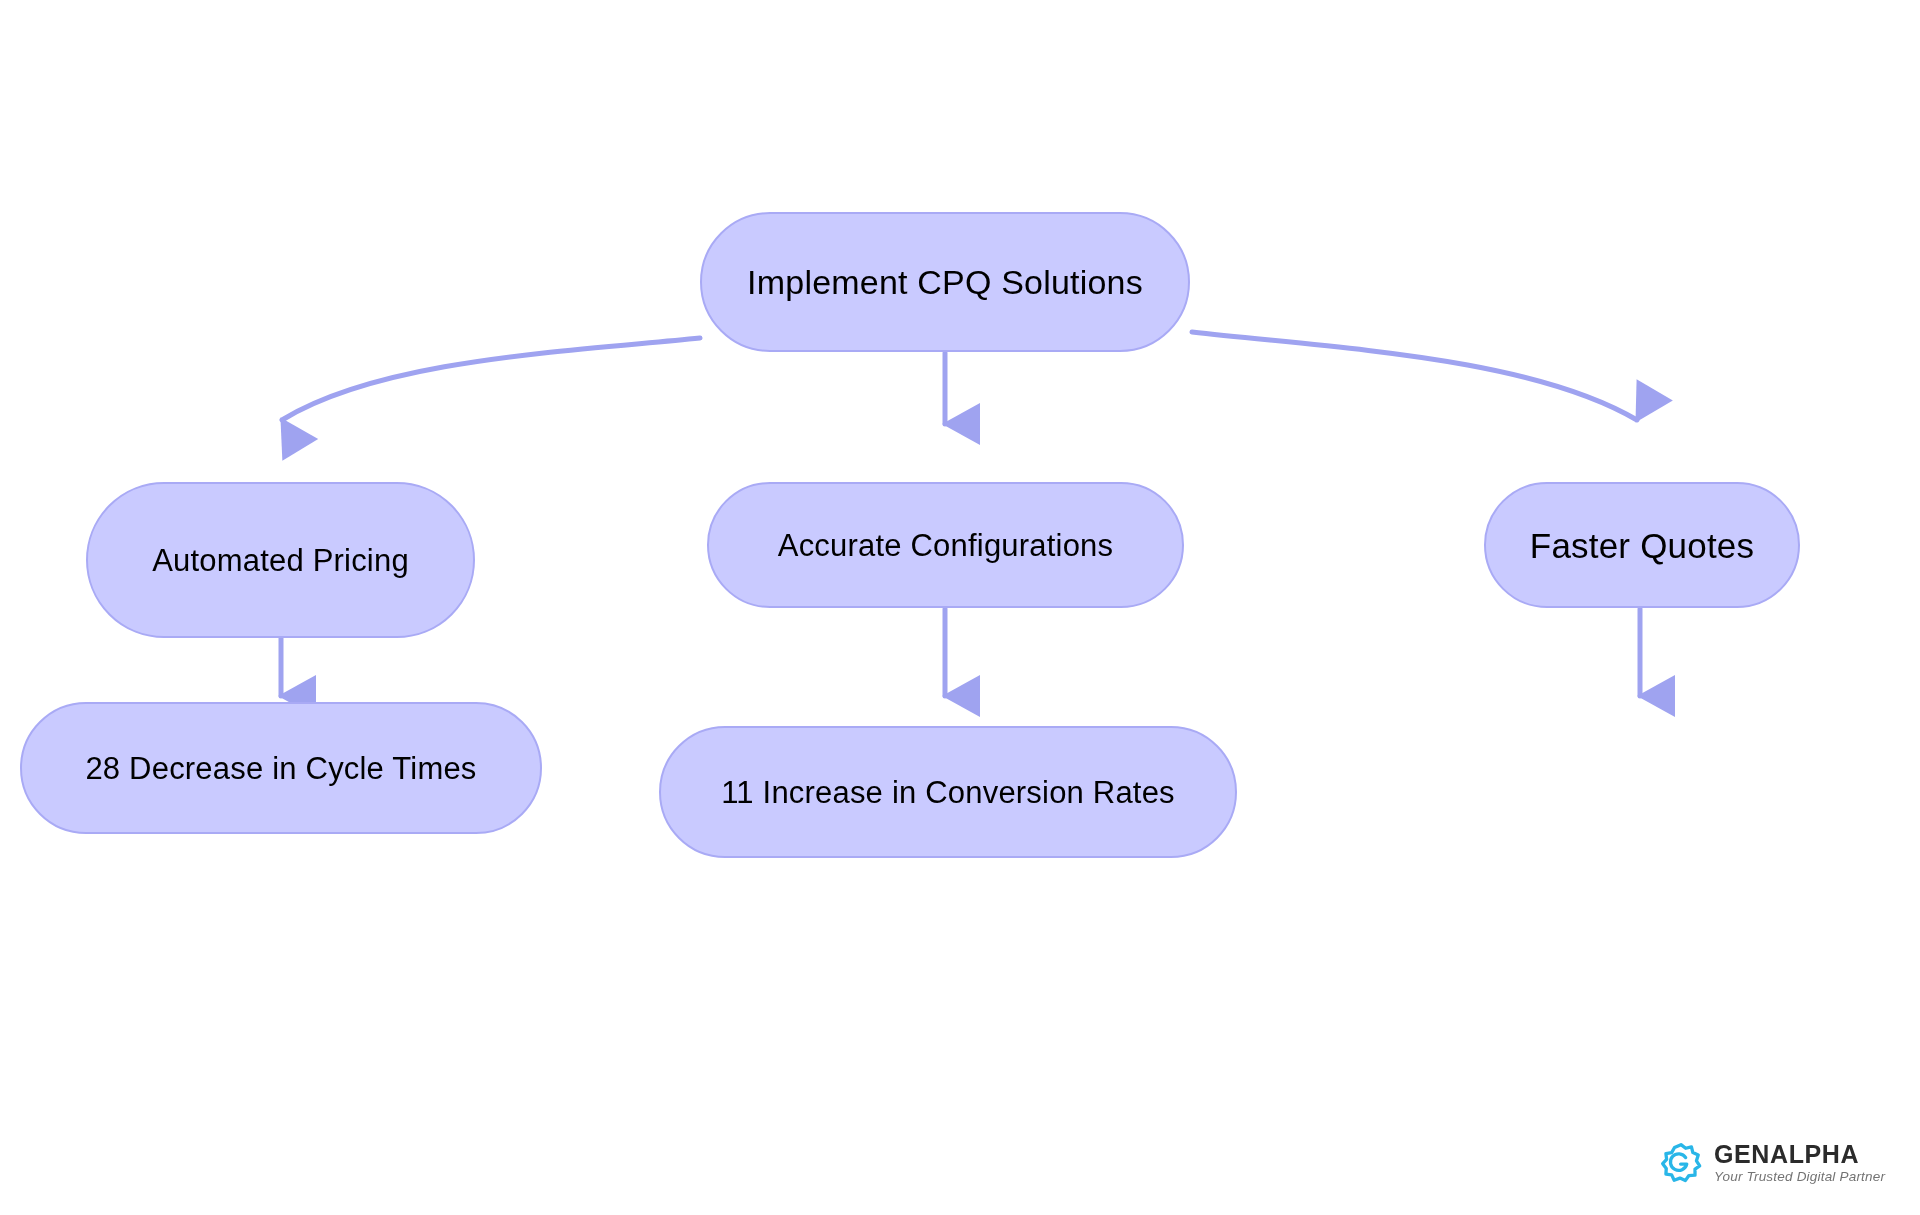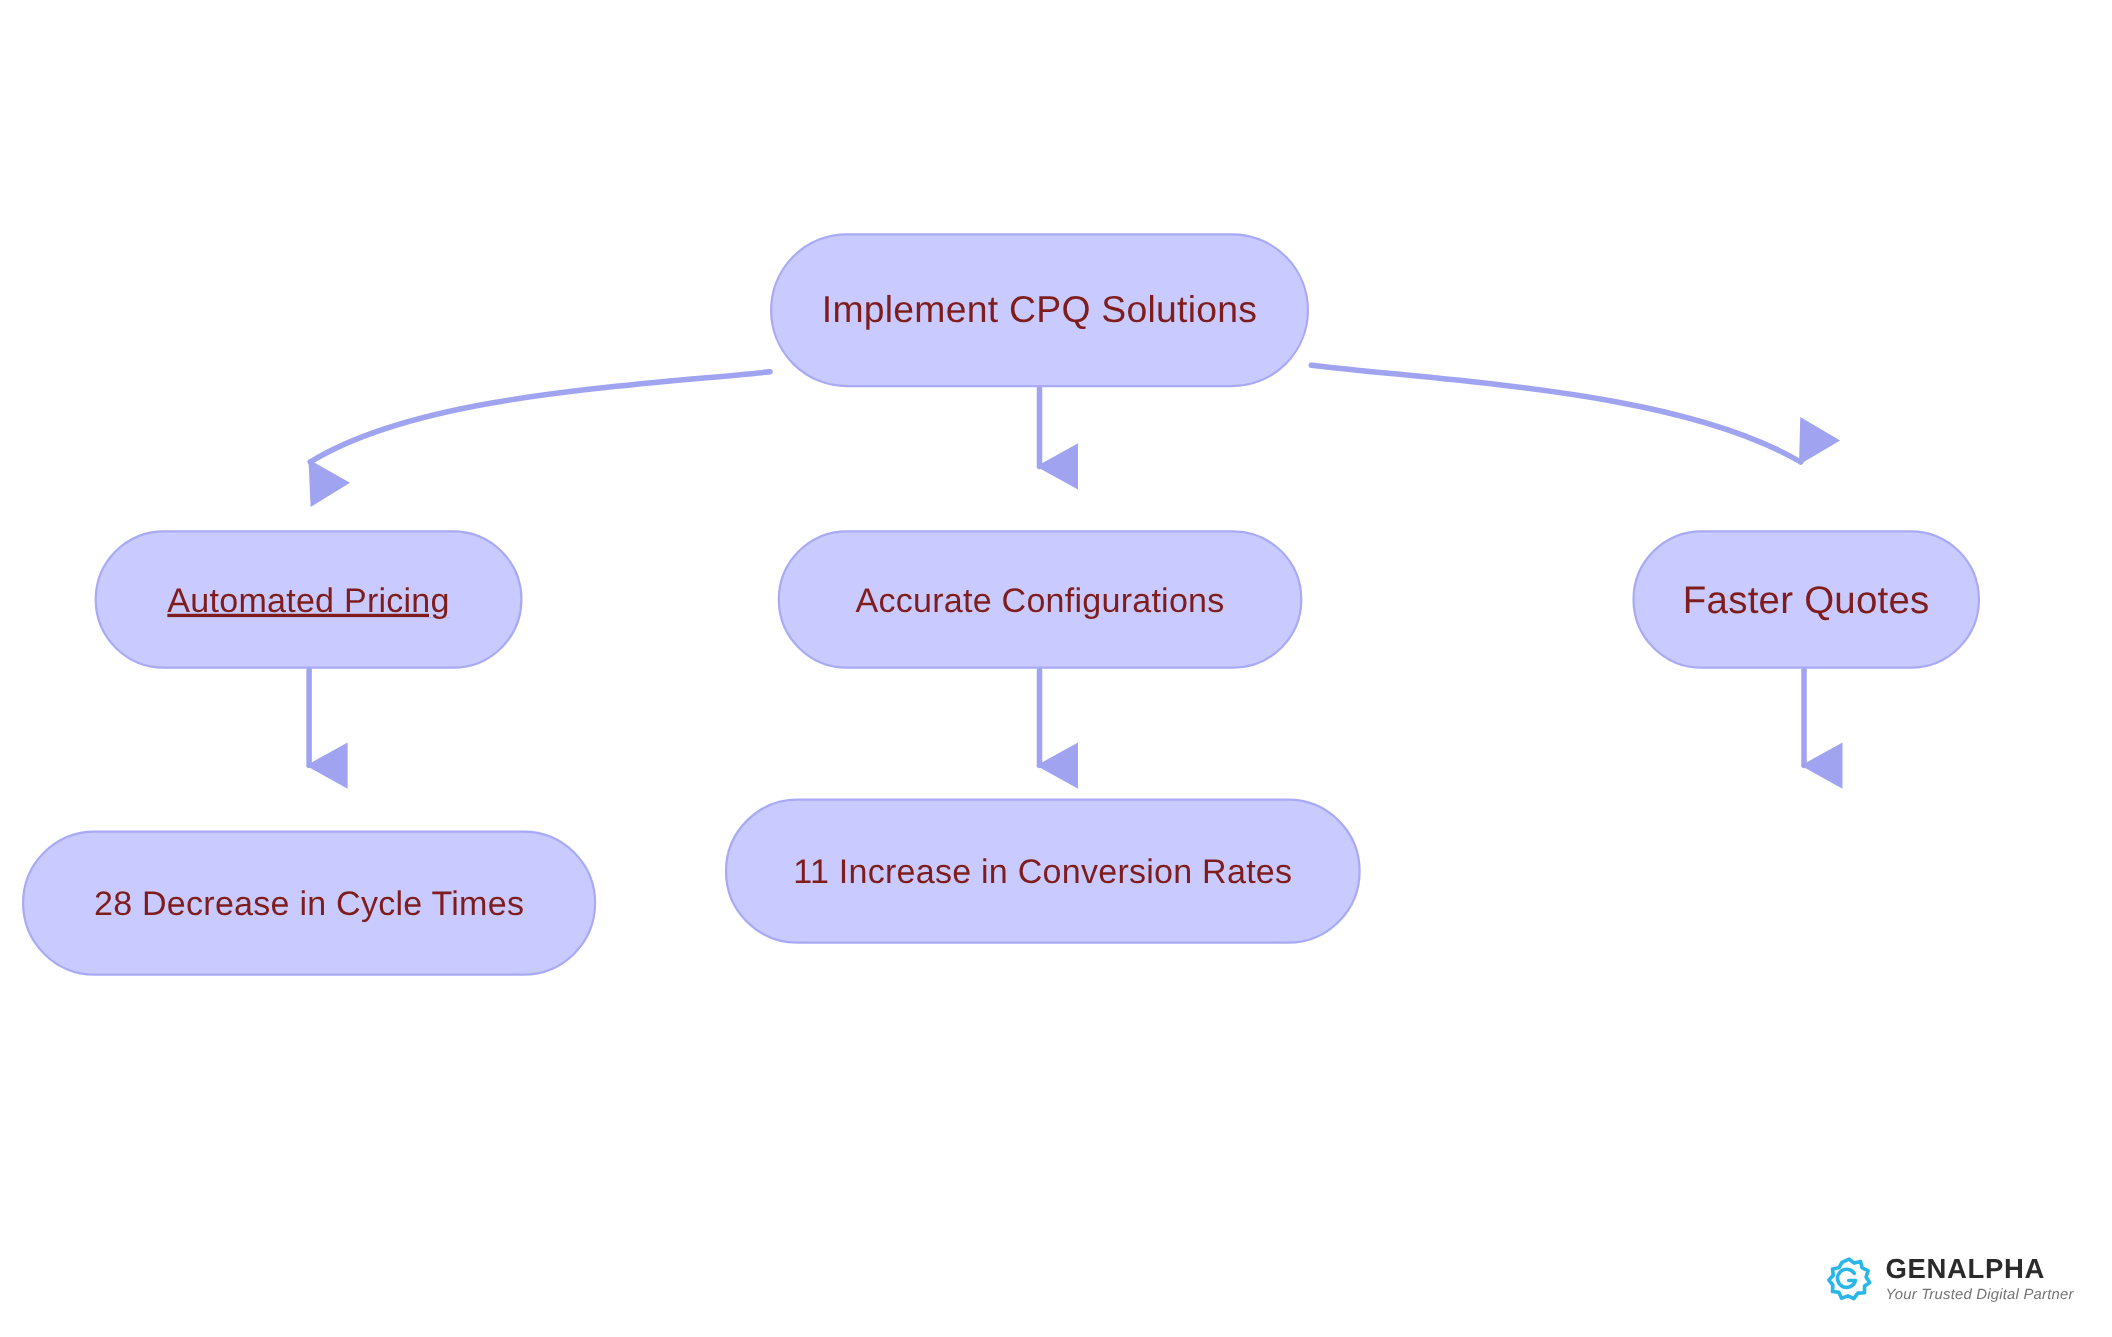--- a/index.html
+++ b/index.html
@@ -28,56 +28,55 @@
   }
   .node {
     position: absolute;
     box-sizing: border-box;
     display: flex;
     align-items: center;
     justify-content: center;
     background: #c9caff;
     border: 2px solid #a9aaf5;
     border-radius: 999px;
-    color: #7f1d1d;
+    color: #000000;
     font-family: "Liberation Sans", sans-serif;
     font-weight: 400;
     letter-spacing: 0.2px;
     white-space: nowrap;
     z-index: 2;
   }
   .node-label {
     display: block;
     line-height: 1;
   }
 
   
   #node-root {
     left: 700px;  top: 212px;  width: 490px; height: 140px;
     font-size: 34px;
   }
 
   
   #node-automated-pricing {
-    left: 86px;  top: 482px;  width: 389px; height: 126px;
+    left: 86px;  top: 482px;  width: 389px; height: 156px;
     font-size: 31px;
-    text-decoration: underline;
   }
   #node-accurate-configurations {
     left: 707px; top: 482px;  width: 477px; height: 126px;
     font-size: 31px;
   }
   #node-faster-quotes {
     left: 1484px; top: 482px; width: 316px; height: 126px;
     font-size: 35px;
   }
 
   
   #node-cycle-times {
-    left: 20px;  top: 755px;  width: 522px; height: 132px;
+    left: 20px;  top: 702px;  width: 522px; height: 132px;
     font-size: 31px;
   }
   #node-conversion-rates {
     left: 659px; top: 726px;  width: 578px; height: 132px;
     font-size: 31px;
   }
   #node-approval-time {
     left: 1368px; top: 726px; width: 543px; height: 132px;
     font-size: 31px;
   }

